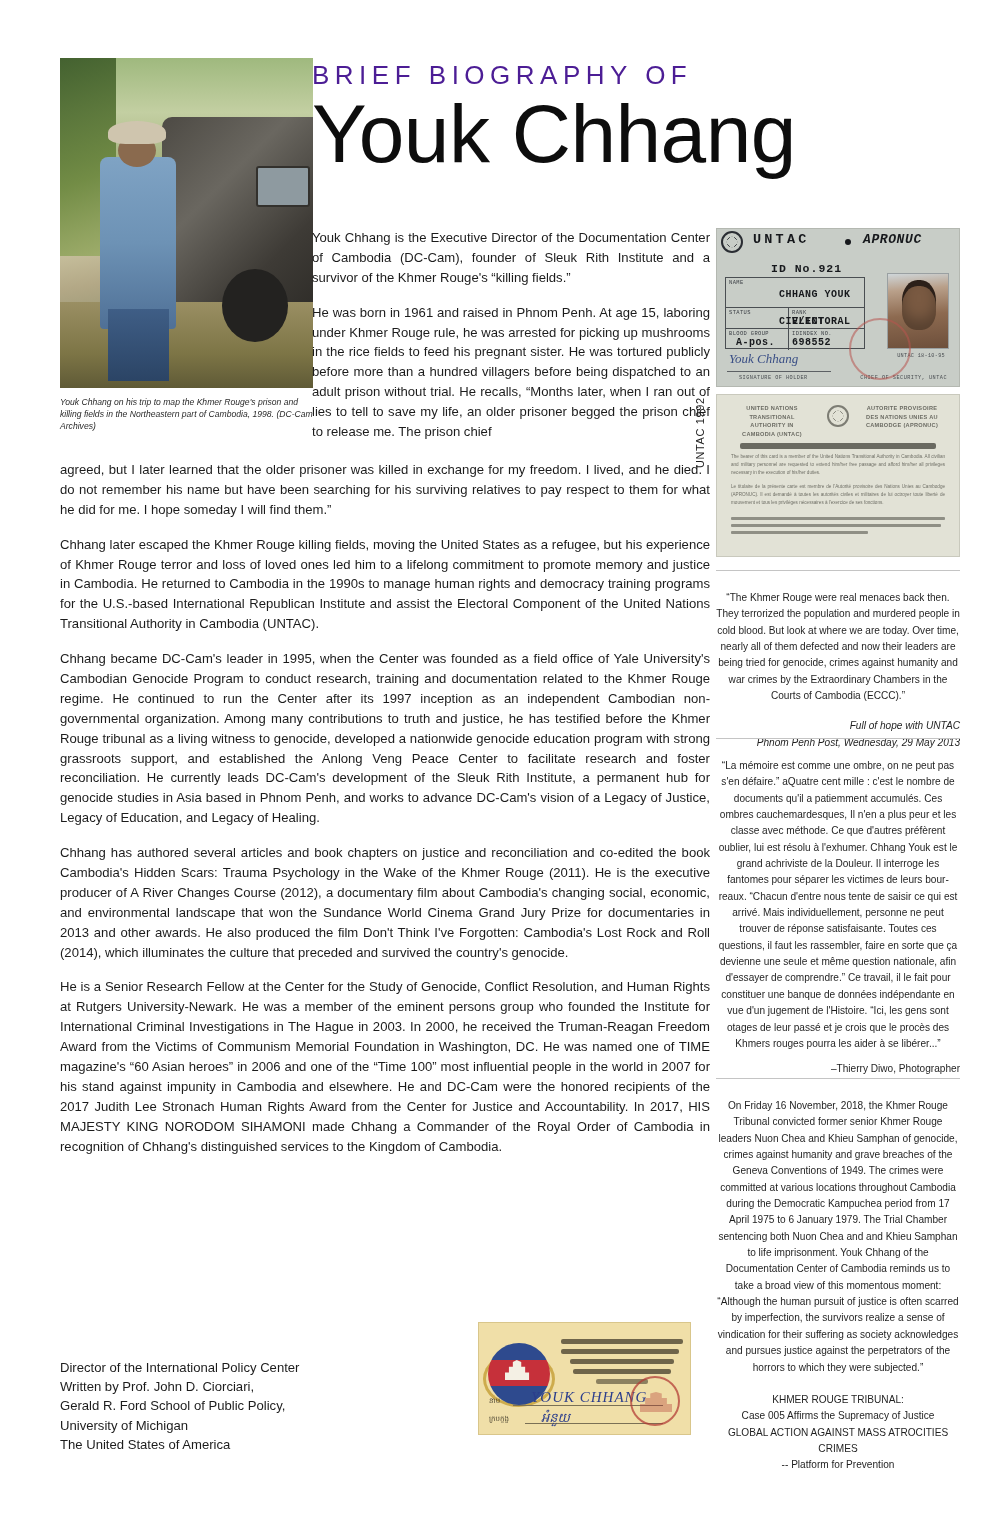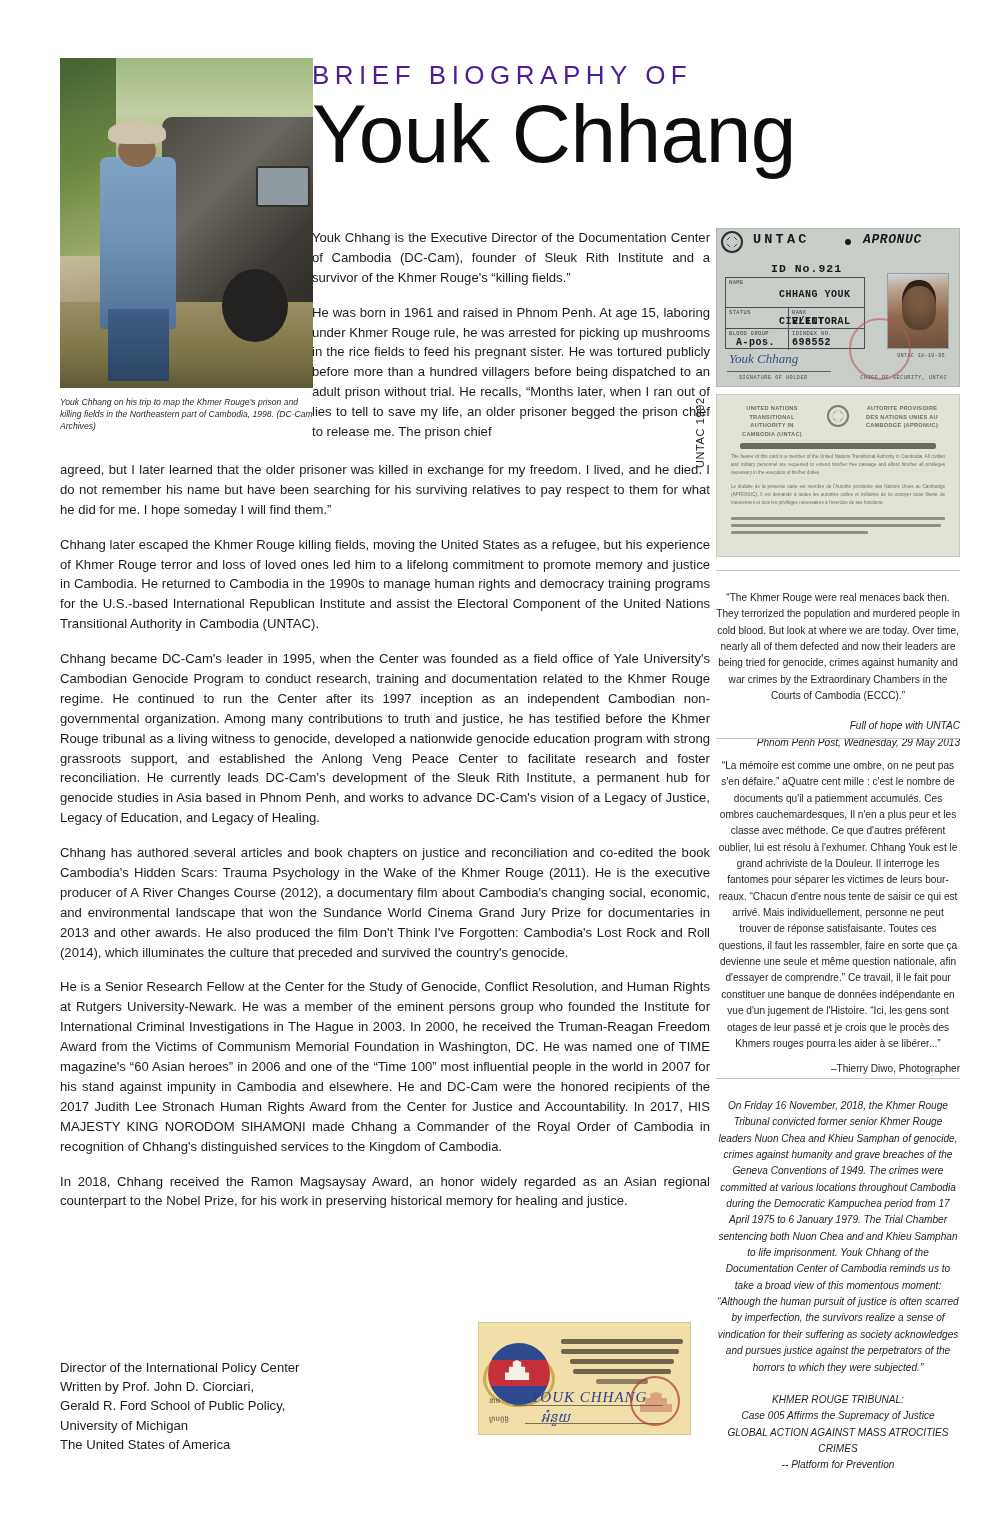--- a/index.html
+++ b/index.html
@@ -311,21 +311,20 @@
     <p>Youk Chhang is the Executive Director of the Documentation Center of Cambodia (DC-Cam), founder of Sleuk Rith Institute and a survivor of the Khmer Rouge's “killing fields.”</p>
     <p>He was born in 1961 and raised in Phnom Penh. At age 15, laboring under Khmer Rouge rule, he was arrested for picking up mushrooms in the rice fields to feed his pregnant sister. He was tortured publicly before more than a hundred villagers before being dispatched to an adult prison without trial. He recalls, “Months later, when I ran out of lies to tell to save my life, an older prisoner begged the prison chief to release me. The prison chief</p>
   </div>
 
   <div class="body-full">
     <p>agreed, but I later learned that the older prisoner was killed in exchange for my freedom. I lived, and he died. I do not remember his name but have been searching for his surviving relatives to pay respect to them for what he did for me. I hope someday I will find them.”</p>
     <p>Chhang later escaped the Khmer Rouge killing fields, moving the United States as a refugee, but his experience of Khmer Rouge terror and loss of loved ones led him to a lifelong commitment to promote memory and justice in Cambodia. He returned to Cambodia in the 1990s to manage human rights and democracy training programs for the U.S.-based International Republican Institute and assist the Electoral Component of the United Nations Transitional Authority in Cambodia (UNTAC).</p>
     <p>Chhang became DC-Cam's leader in 1995, when the Center was founded as a field office of Yale University's Cambodian Genocide Program to conduct research, training and documentation related to the Khmer Rouge regime. He continued to run the Center after its 1997 inception as an independent Cambodian non-governmental organization. Among many contributions to truth and justice, he has testified before the Khmer Rouge tribunal as a living witness to genocide, developed a nationwide genocide education program with strong grassroots support, and established the Anlong Veng Peace Center to facilitate research and foster reconciliation. He currently leads DC-Cam's development of the Sleuk Rith Institute, a permanent hub for genocide studies in Asia based in Phnom Penh, and works to advance DC-Cam's vision of a Legacy of Justice, Legacy of Education, and Legacy of Healing.</p>
     <p>Chhang has authored several articles and book chapters on justice and reconciliation and co-edited the book Cambodia's Hidden Scars: Trauma Psychology in the Wake of the Khmer Rouge (2011). He is the executive producer of A River Changes Course (2012), a documentary film about Cambodia's changing social, economic, and environmental landscape that won the Sundance World Cinema Grand Jury Prize for documentaries in 2013 and other awards. He also produced the film Don't Think I've Forgotten: Cambodia's Lost Rock and Roll (2014), which illuminates the culture that preceded and survived the country's genocide.</p>
     <p>He is a Senior Research Fellow at the Center for the Study of Genocide, Conflict Resolution, and Human Rights at Rutgers University-Newark. He was a member of the eminent persons group who founded the Institute for International Criminal Investigations in The Hague in 2003. In 2000, he received the Truman-Reagan Freedom Award from the Victims of Communism Memorial Foundation in Washington, DC. He was named one of TIME magazine's “60 Asian heroes” in 2006 and one of the “Time 100” most influential people in the world in 2007 for his stand against impunity in Cambodia and elsewhere. He and DC-Cam were the honored recipients of the 2017 Judith Lee Stronach Human Rights Award from the Center for Justice and Accountability. In 2017, HIS MAJESTY KING NORODOM SIHAMONI made Chhang a Commander of the Royal Order of Cambodia in recognition of Chhang's distinguished services to the Kingdom of Cambodia.</p>
-    <p>In 2018, Chhang received the Ramon Magsaysay Award, an honor widely regarded as an Asian regional counterpart to the Nobel Prize, for his work in preserving historical memory for healing and justice.</p>
   </div>
 
   <div class="credit">
     <div>Director of the International Policy Center</div>
     <div>Written by Prof. John D. Ciorciari,</div>
     <div>Gerald R. Ford School of Public Policy,</div>
     <div>University of Michigan</div>
     <div>The United States of America</div>
   </div>
 
@@ -410,21 +409,21 @@
     </div>
   </div>
 
   <div class="rail-rule" style="top:738px;"></div>
   <div class="rail-block" style="top:758px;">
     <p>“La mémoire est comme une ombre, on ne peut pas s'en défaire.” aQuatre cent mille : c'est le nombre de documents qu'il a patiemment accumulés. Ces ombres cauchemardesques, Il n'en a plus peur et les classe avec méthode. Ce que d'autres préfèrent oublier, lui est résolu à l'exhumer. Chhang Youk est le grand achriviste de la Douleur. Il interroge les fantomes pour séparer les victimes de leurs bour-reaux. “Chacun d'entre nous tente de saisir ce qui est arrivé. Mais individuellement, personne ne peut trouver de réponse satisfaisante. Toutes ces questions, il faut les rassembler, faire en sorte que ça devienne une seule et même question nationale, afin d'essayer de comprendre.”  Ce travail, il le fait pour constituer une banque de données indépendante en vue d'un jugement de l'Histoire. “Ici, les gens sont otages de leur passé et je crois que le procès des Khmers rouges pourra les aider à se libérer...”</p>
     <div class="rail-sign">–Thierry Diwo, Photographer</div>
   </div>
 
   <div class="rail-rule" style="top:1078px;"></div>
-  <div class="rail-block" style="top:1098px;font-style:italic;">
+  <div class="rail-block" style="top:1098px;">
     <p>On Friday 16 November, 2018, the Khmer Rouge Tribunal convicted former senior Khmer Rouge leaders Nuon Chea and Khieu Samphan of genocide, crimes against humanity and grave breaches of the Geneva Conventions of 1949. The crimes were committed at various locations throughout Cambodia during the Democratic Kampuchea period from 17 April 1975 to 6 January 1979. The Trial Chamber sentencing both Nuon Chea and and Khieu Samphan to life imprisonment.  Youk Chhang of the Documentation Center of Cambodia reminds us to take a broad view of this momentous moment: “Although the human pursuit of justice is often scarred by imperfection, the survivors realize a sense of vindication for their suffering as society acknowledges and pursues justice against the perpetrators of the horrors to which they were subjected.”</p>
     <div class="rail-caps">
       <div>KHMER ROUGE TRIBUNAL:</div>
       <div>Case 005 Affirms the Supremacy of Justice</div>
       <div>GLOBAL ACTION AGAINST MASS ATROCITIES CRIMES</div>
       <div>-- Platform for Prevention</div>
     </div>
   </div>
 
 </div>

